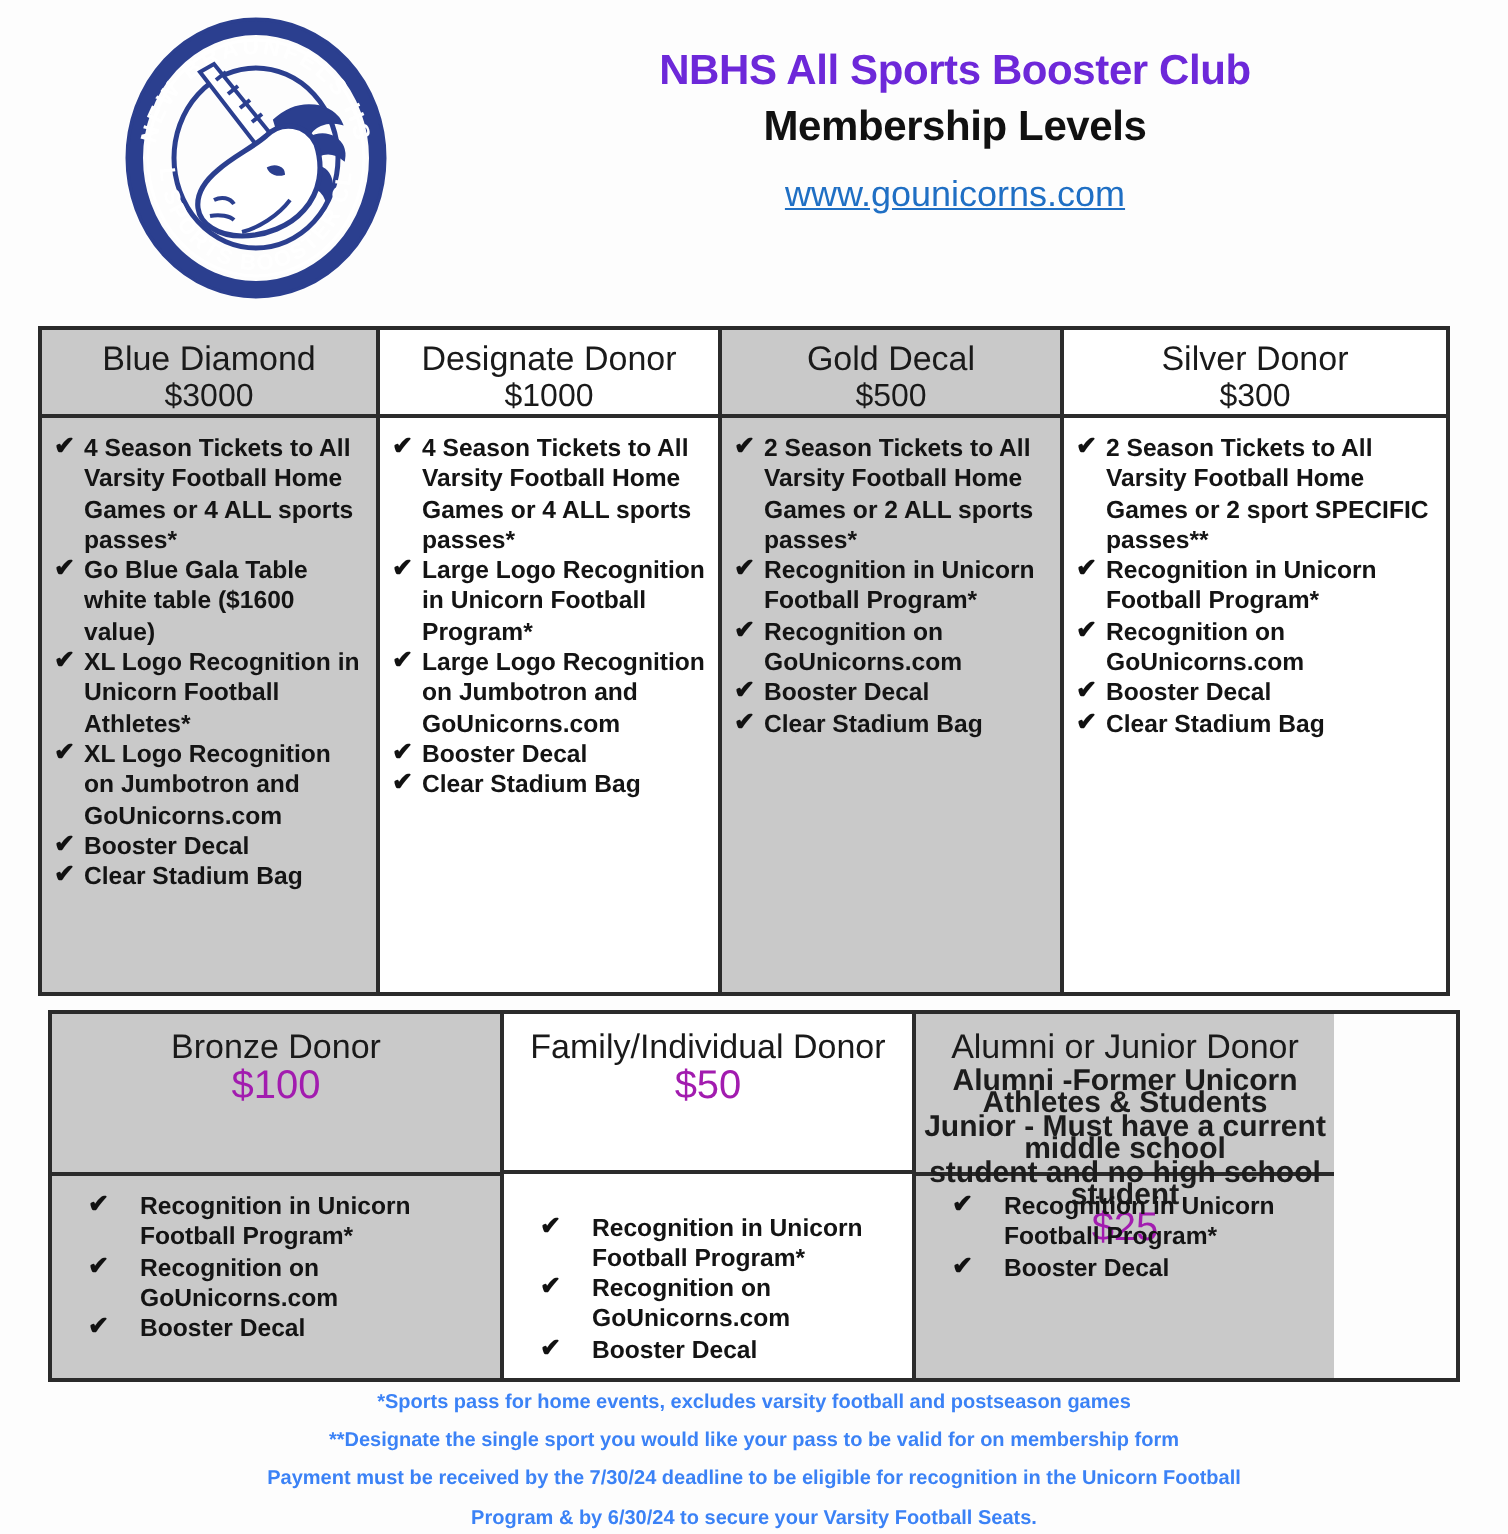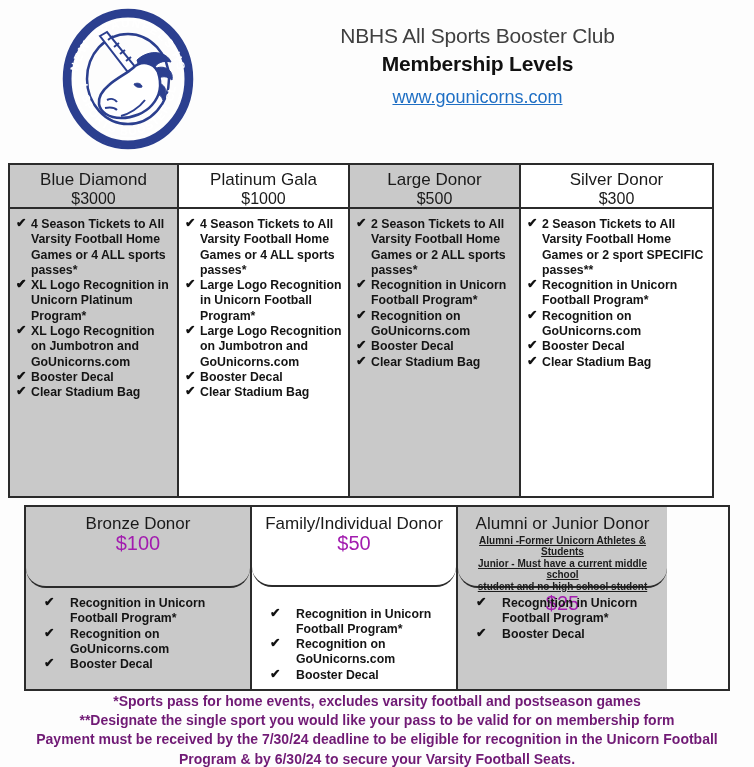--- a/index.html
+++ b/index.html
@@ -42,24 +42,24 @@
 
   .title-block {
     position: absolute;
     left: 205px;
     top: 22px;
     width: 545px;
     text-align: center;
   }
   .title-line1 {
     font-size: 21px;
-    font-weight: normal;
+    font-weight: bold;
     letter-spacing: -0.2px;
     line-height: 27px;
-    color: #404040;
+    color: #6d28d9;
   }
   .title-line2 {
     font-size: 21px;
     font-weight: bold;
     letter-spacing: -0.2px;
     line-height: 30px;
     color: #111111;
   }
   .title-url {
     font-size: 18px;
@@ -67,21 +67,21 @@
     color: #1f6fc4;
     text-decoration: underline;
     display: inline-block;
     margin-top: 3px;
     cursor: pointer;
   }
 
   
   .tier-table {
     position: absolute;
-    left: 8px;
+    left: 19px;
     top: 163px;
     width: 706px;
     height: 335px;
     border: 2px solid #2b2b2b;
     box-sizing: border-box;
     display: flex;
   }
   .tier-col {
     box-sizing: border-box;
     display: flex;
@@ -168,34 +168,32 @@
   .tier2-col.b2 { width: 209px; }
 
   .tier2-head {
     border-bottom: 2px solid #2b2b2b;
     text-align: center;
     padding: 6px 4px 4px 4px;
     box-sizing: border-box;
     height: 81px;
     display: flex;
     flex-direction: column;
-    border-radius: 20px;
   }
   .tier2-name {
     font-size: 17px;
     line-height: 21px;
     color: #1a1a1a;
   }
   .tier2-note {
-    font-size: 10px;
+    font-size: 15px;
     font-weight: bold;
     line-height: 11.4px;
     color: #1c1c1c;
     margin-top: 1px;
-    text-decoration: underline;
   }
   .tier2-price {
     font-size: 20px;
     line-height: 18px;
     color: #a21caf;
     margin-top: auto;
     padding-bottom: 2px;
   }
   .tier2-price.pushed { margin-top: 2px; }
 
@@ -228,24 +226,24 @@
 
   
   .footnotes {
     position: absolute;
     left: 0;
     top: 692px;
     width: 754px;
     text-align: center;
   }
   .fn {
-    font-size: 14px;
+    font-size: 10px;
     font-weight: bold;
     line-height: 19.2px;
-    color: #701a75;
+    color: #3b82f6;
     white-space: nowrap;
   }
   .fn .hl { font-weight: bold; }
 </style>
 </head>
 <body>
 
 <div id="page">
 
   <div class="header">
@@ -306,48 +304,48 @@
   <div class="tier-table">
 
     <div class="tier-col c0 shaded">
       <div class="tier-head">
         <div class="tier-name">Blue Diamond</div>
         <div class="tier-price">$3000</div>
       </div>
       <div class="tier-body">
         <ul class="perks">
           <li><span class="tick">✔</span><span>4 Season Tickets to All Varsity Football Home Games or 4 ALL sports passes*</span></li>
-          <li><span class="tick">✔</span></li>
-          <li><span class="tick">✔</span><span>XL Logo Recognition in Unicorn Platinum Program*</span></li>
+          <li><span class="tick">✔</span><span>Go Blue Gala Table white table ($1600 value)</span></li>
+          <li><span class="tick">✔</span><span>XL Logo Recognition in Unicorn Football Athletes*</span></li>
           <li><span class="tick">✔</span><span>XL Logo Recognition on Jumbotron and GoUnicorns.com</span></li>
           <li><span class="tick">✔</span><span>Booster Decal</span></li>
           <li><span class="tick">✔</span><span>Clear Stadium Bag</span></li>
         </ul>
       </div>
     </div>
 
     <div class="tier-col c1 plain">
       <div class="tier-head">
-        <div class="tier-name">Platinum Gala</div>
+        <div class="tier-name">Designate Donor</div>
         <div class="tier-price">$1000</div>
       </div>
       <div class="tier-body">
         <ul class="perks">
           <li><span class="tick">✔</span><span>4 Season Tickets to All Varsity Football Home Games or 4 ALL sports passes*</span></li>
           <li><span class="tick">✔</span><span>Large Logo Recognition in Unicorn Football Program*</span></li>
           <li><span class="tick">✔</span><span>Large Logo Recognition on Jumbotron and GoUnicorns.com</span></li>
           <li><span class="tick">✔</span><span>Booster Decal</span></li>
           <li><span class="tick">✔</span><span>Clear Stadium Bag</span></li>
         </ul>
       </div>
     </div>
 
     <div class="tier-col c2 shaded">
       <div class="tier-head">
-        <div class="tier-name">Large Donor</div>
+        <div class="tier-name">Gold Decal</div>
         <div class="tier-price">$500</div>
       </div>
       <div class="tier-body">
         <ul class="perks">
           <li><span class="tick">✔</span><span>2 Season Tickets to All Varsity Football Home Games or 2 ALL sports passes*</span></li>
           <li><span class="tick">✔</span><span>Recognition in Unicorn Football Program*</span></li>
           <li><span class="tick">✔</span><span>Recognition on GoUnicorns.com</span></li>
           <li><span class="tick">✔</span><span>Booster Decal</span></li>
           <li><span class="tick">✔</span><span>Clear Stadium Bag</span></li>
         </ul>

